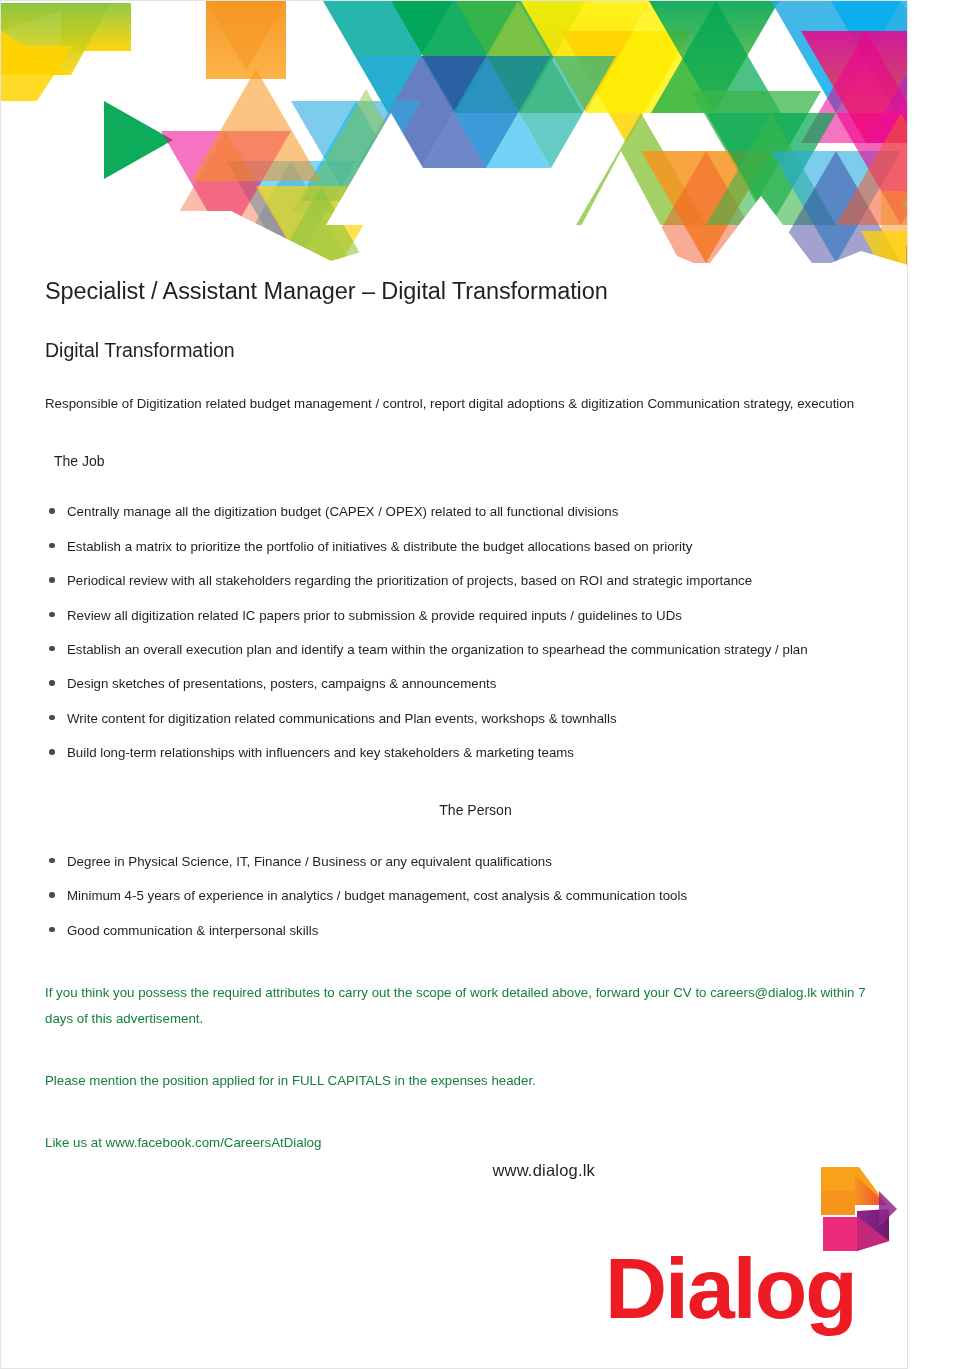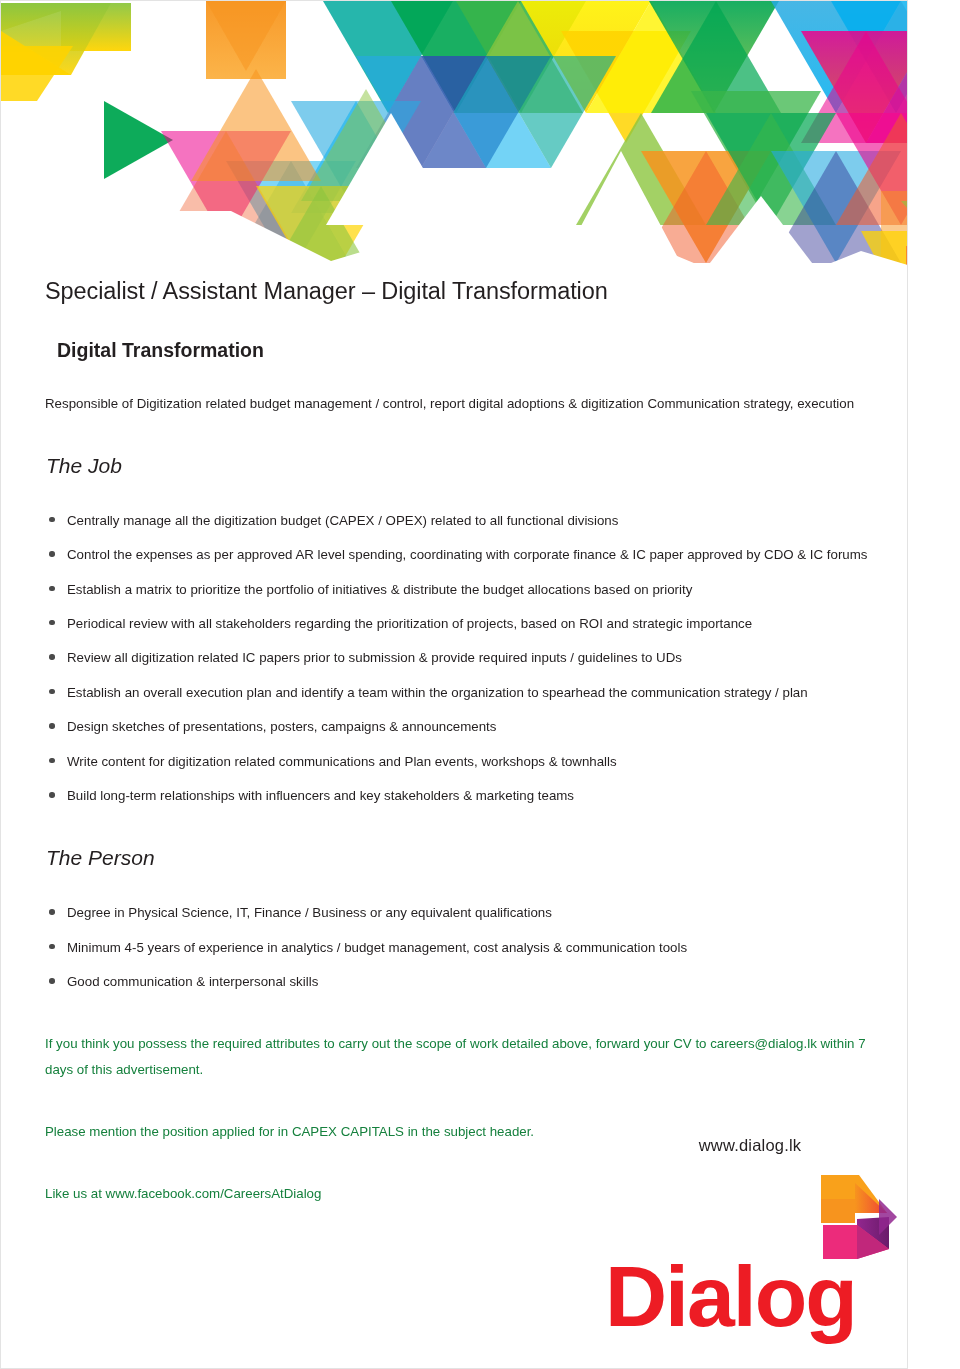--- a/index.html
+++ b/index.html
@@ -47,42 +47,42 @@
   .job-title {
     font-size: 23.5px;
     font-weight: 400;
     letter-spacing: -0.1px;
     color: #231f20;
     margin: 0 0 34px 0;
     line-height: 1.2;
   }
   .dept-title {
     font-size: 19.5px;
-    font-weight: 700;
-    color: #231f20;
-    margin: 0 0 28px 12px;
+    font-weight: 400;
+    color: #231f20;
+    margin: 0 0 28px 0;
     line-height: 1.2;
   }
   .intro {
     font-size: 13.3px;
     line-height: 1.95;
     color: #231f20;
     margin: 0 0 36px 0;
     max-width: 850px;
   }
   .section-title {
-    font-size: 21px;
+    font-size: 14px;
     font-weight: 400;
     color: #231f20;
-    margin: 0 0 30px 1px;
+    margin: 0 0 30px 9px;
     line-height: 1.2;
-    font-style: italic;
   }
   .section-title.person {
     margin-top: 6px;
+    text-align: center;
   }
   ul.bullets {
     list-style: none;
     margin: 0 0 36px 0;
     padding: 0;
   }
   ul.bullets li {
     position: relative;
     padding-left: 22px;
     font-size: 13.3px;
@@ -113,24 +113,23 @@
   .footer {
     position: absolute;
     left: 0;
     bottom: 14px;
     width: 960px;
     height: 190px;
   }
   .logo-wrap {
     position: absolute;
     right: 56px;
-    bottom: 10px;
+    bottom: 18px;
     display: flex;
-    align-items: center;
-    flex-direction: column;
+    align-items: flex-start;
   }
   .site-url {
     font-size: 16.5px;
     color: #231f20;
     letter-spacing: 0.2px;
     margin-bottom: 14px;
     margin-right: 10px;
     white-space: nowrap;
   }
   .logo-block {
@@ -293,41 +292,40 @@
     <h1 class="job-title">Specialist / Assistant Manager – Digital Transformation</h1>
 
     <h2 class="dept-title">Digital Transformation</h2>
 
     <p class="intro">Responsible of Digitization related budget management / control, report digital adoptions &amp; digitization Communication strategy, execution</p>
 
     <h2 class="section-title">The Job</h2>
 
     <ul class="bullets">
       <li>Centrally manage all the digitization budget (CAPEX / OPEX) related to all functional divisions</li>
-      <li>Control the expenses as per approved AR level spending, coordinating with corporate finance &amp; IC paper approved by CDO &amp; IC forums</li>
       <li>Establish a matrix to prioritize the portfolio of initiatives &amp; distribute the budget allocations based on priority</li>
       <li>Periodical review with all stakeholders regarding the prioritization of projects, based on ROI and strategic importance</li>
       <li>Review all digitization related IC papers prior to submission &amp; provide required inputs / guidelines to UDs</li>
       <li>Establish an overall execution plan and identify a team within the organization to spearhead the communication strategy / plan</li>
       <li>Design sketches of presentations, posters, campaigns &amp; announcements</li>
       <li>Write content for digitization related communications and Plan events, workshops &amp; townhalls</li>
       <li>Build long-term relationships with influencers and key stakeholders &amp; marketing teams</li>
     </ul>
 
     <h2 class="section-title person">The Person</h2>
 
     <ul class="bullets">
       <li>Degree in Physical Science, IT, Finance / Business or any equivalent qualifications</li>
       <li>Minimum 4-5 years of experience in analytics / budget management, cost analysis &amp; communication tools</li>
       <li>Good communication &amp; interpersonal skills</li>
     </ul>
 
     <p class="outro gap-big">If you think you possess the required attributes to carry out the scope of work detailed above, forward your CV to careers@dialog.lk within 7 days of this advertisement.</p>
     <div class="spacer-sm"></div>
-    <p class="outro gap-big">Please mention the position applied for in CAPEX CAPITALS in the subject header.</p>
+    <p class="outro gap-big">Please mention the position applied for in FULL CAPITALS in the expenses header.</p>
     <div class="spacer-sm"></div>
     <p class="outro">Like us at www.facebook.com/CareersAtDialog</p>
   </div>
 
   <div class="footer">
     <div class="logo-wrap">
 
       <div class="site-url">www.dialog.lk</div>
 
       <div class="logo-block">

